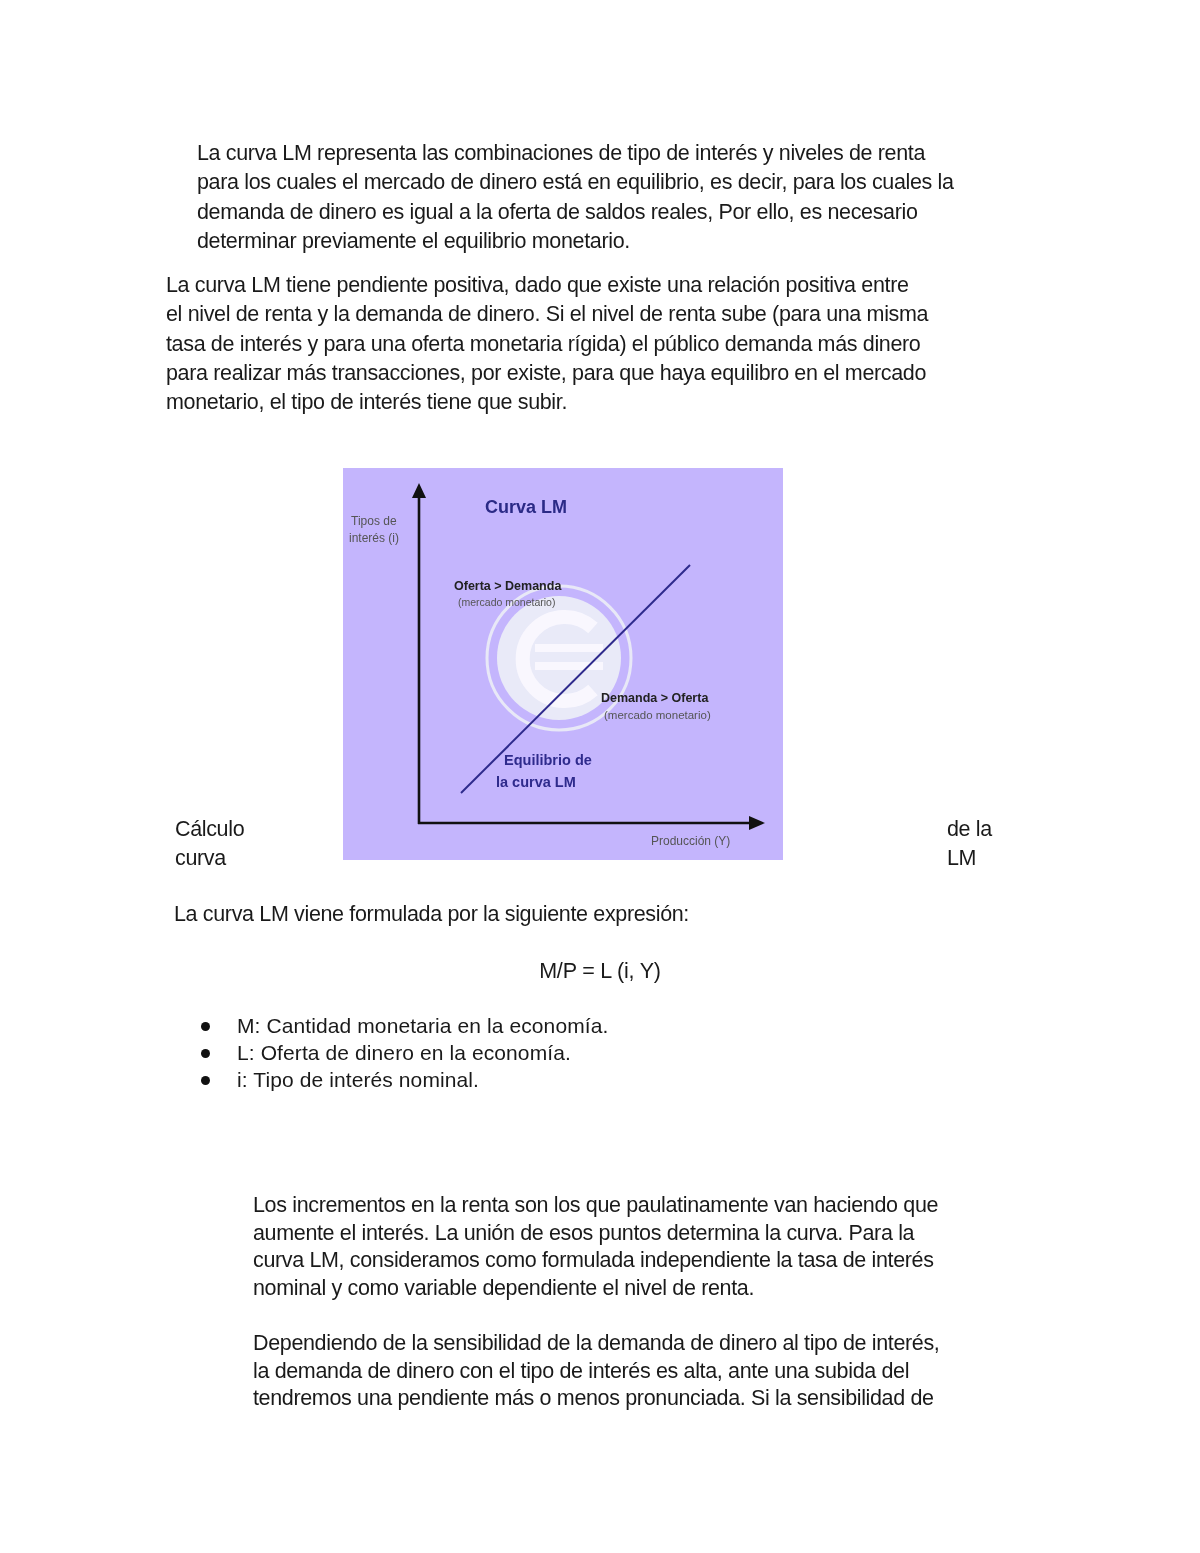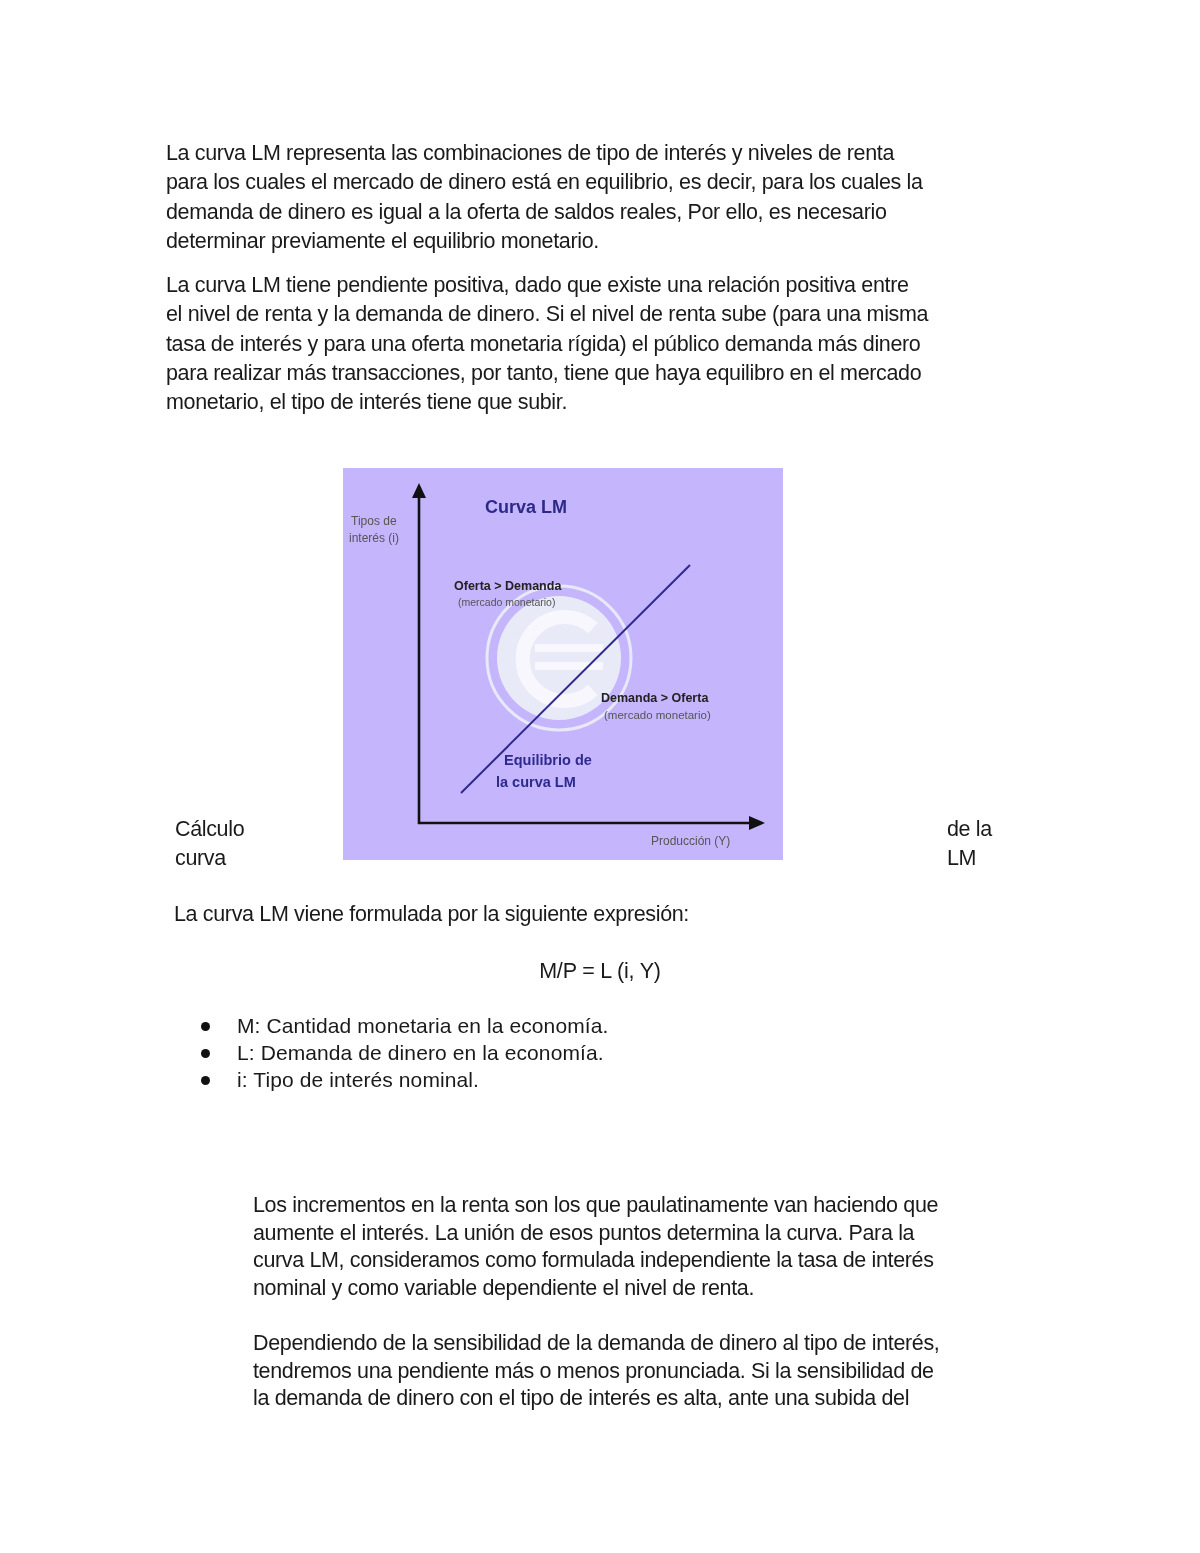--- a/index.html
+++ b/index.html
@@ -25,21 +25,21 @@
     .para {
       position: absolute;
       left: 166px;
       width: 880px;
       font-size: 21.5px;
       line-height: 29.3px;
       letter-spacing: -0.35px;
       margin: 0;
     }
     .para .line { display: block; white-space: nowrap; }
-    #p1 { top: 139px; }
+    #p1 { top: 139px; margin-left: 31px; }
     #p2 { top: 271px; }
 
     .figure {
       position: absolute;
       left: 343px;
       top: 468px;
       width: 440px;
       height: 392px;
       background: #c4b5fd;
     }
@@ -124,21 +124,21 @@
     <span class="line">La curva LM representa las combinaciones de tipo de interés y niveles de renta</span>
     <span class="line">para los cuales el mercado de dinero está en equilibrio, es decir, para los cuales la</span>
     <span class="line">demanda de dinero es igual a la oferta de saldos reales, Por ello, es necesario</span>
     <span class="line">determinar previamente el equilibrio monetario.</span>
   </p>
 
   <p class="para" id="p2">
     <span class="line">La curva LM tiene pendiente positiva, dado que existe una relación positiva entre</span>
     <span class="line">el nivel de renta y la demanda de dinero. Si el nivel de renta sube (para una misma</span>
     <span class="line">tasa de interés y para una oferta monetaria rígida) el público demanda más dinero</span>
-    <span class="line">para realizar más transacciones, por tanto, tiene que haya equilibro en el mercado</span>
+    <span class="line">para realizar más transacciones, por existe, para que haya equilibro en el mercado</span>
     <span class="line">monetario, el tipo de interés tiene que subir.</span>
   </p>
 
   <div class="figure">
     <svg width="440" height="392" viewBox="0 0 440 392" xmlns="http://www.w3.org/2000/svg">
 
       <g opacity="0.9">
         <circle cx="216" cy="190" r="72" fill="none" stroke="#eceef7" stroke-width="3"></circle>
         <circle cx="216" cy="190" r="62" fill="#eef0f8"></circle>
         <path d="M 250 160 A 42 42 0 1 0 250 222" fill="none" stroke="#ffffff" stroke-width="14"></path>
@@ -185,30 +185,30 @@
   </div>
 
   <div id="intro-formula">La curva LM viene formulada por la siguiente expresión:</div>
 
   <div id="formula">
     <span>M/P = L (i, Y)</span>
   </div>
 
   <ul class="bullets">
     <li><span class="dot"></span><span>M: Cantidad monetaria en la economía.</span></li>
-    <li><span class="dot"></span><span>L: Demanda de dinero en la economía.</span></li>
+    <li><span class="dot"></span><span>L: Oferta de dinero en la economía.</span></li>
     <li><span class="dot"></span><span>i: Tipo de interés nominal.</span></li>
   </ul>
 
   <p class="indent-para" id="p3">
     <span class="line">Los incrementos en la renta son los que paulatinamente van haciendo que</span>
     <span class="line">aumente el interés. La unión de esos puntos determina la curva. Para la</span>
     <span class="line">curva LM, consideramos como formulada independiente la tasa de interés</span>
     <span class="line">nominal y como variable dependiente el nivel de renta.</span>
   </p>
 
   <p class="indent-para" id="p4">
     <span class="line">Dependiendo de la sensibilidad de la demanda de dinero al tipo de interés,</span>
+    <span class="line">la demanda de dinero con el tipo de interés es alta, ante una subida del</span>
     <span class="line">tendremos una pendiente más o menos pronunciada. Si la sensibilidad de</span>
-    <span class="line">la demanda de dinero con el tipo de interés es alta, ante una subida del</span>
   </p>
 
 </div>
 
 </body></html>

